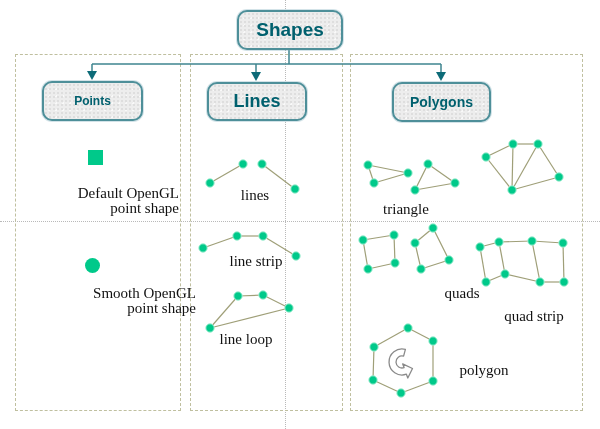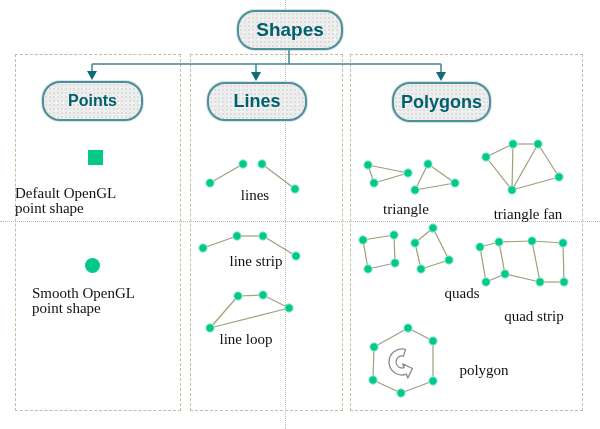--- a/index.html
+++ b/index.html
@@ -11,36 +11,36 @@
   .guide-h{position:absolute;left:0;top:221px;width:600px;height:0;border-top:1px dotted #b9b9b9;}
 
   
   .section{position:absolute;border:1px dashed #bfbf9f;background:transparent;}
   #section-points{left:15px;top:54px;width:164px;height:355px;}
   #section-lines{left:190px;top:54px;width:151px;height:355px;}
   #section-polygons{left:350px;top:54px;width:231px;height:355px;}
 
   
   .node{position:absolute;display:flex;align-items:center;justify-content:center;
-        border:2px solid #4e8f99;border-radius:18px;
+        border:2px solid #4e8f99;border-radius:10px;
         background-color:#ededed;
         background-image:radial-gradient(#dedede 1px, transparent 1px),
                          radial-gradient(#f9f9f9 1px, transparent 1px);
         background-size:4px 4px,7px 7px;background-position:0 0,2px 3px;
         box-shadow:0 0 0 1px rgba(130,175,190,.35);
         color:#00606e;font-weight:bold;}
   #node-shapes{left:237px;top:10px;width:102px;height:36px;font-size:19px;}
-  #node-points{left:42px;top:81px;width:97px;height:36px;font-size:16px;}
+  #node-points{left:42px;top:81px;width:97px;height:36px;font-size:12px;}
   #node-lines{left:207px;top:82px;width:96px;height:35px;font-size:18px;}
-  #node-polygons{left:392px;top:82px;width:95px;height:36px;font-size:18px;}
+  #node-polygons{left:392px;top:82px;width:95px;height:36px;font-size:14px;}
 
   
   .fig-label{position:absolute;transform:translateX(-50%);white-space:nowrap;
              font-family:"Liberation Serif",serif;font-size:15px;color:#111;}
-  .point-label{position:absolute;text-align:left;white-space:pre-line;
+  .point-label{position:absolute;text-align:right;white-space:pre-line;
                font-family:"Liberation Serif",serif;font-size:15px;line-height:15px;color:#111;}
 
   
   .marker-square{position:absolute;left:88px;top:150px;width:15px;height:15px;background:#00c98a;}
   .marker-circle{position:absolute;left:85px;top:258px;width:15px;height:15px;border-radius:50%;background:#00c98a;}
 
   svg.overlay{position:absolute;left:0;top:0;width:600px;height:429px;pointer-events:none;}
   .connector{stroke:#3e858f;stroke-width:1.5;fill:none;}
   .arrowhead{fill:#0d6b78;stroke:none;}
   .rot-arrow{fill:#ffffff;stroke:#8a8a8a;stroke-width:1.3;stroke-linejoin:round;}
@@ -188,18 +188,17 @@
       <circle cx="433" cy="381" r="4.2" fill="#00c98a" stroke="#a5efd4" stroke-width="1"></circle>
       <circle cx="401" cy="393" r="4.2" fill="#00c98a" stroke="#a5efd4" stroke-width="1"></circle>
       <circle cx="373" cy="380" r="4.2" fill="#00c98a" stroke="#a5efd4" stroke-width="1"></circle>
       <circle cx="374" cy="347" r="4.2" fill="#00c98a" stroke="#a5efd4" stroke-width="1"></circle>
     </svg>
 
   <div class="fig-label" style="left:255px;top:187px;">lines</div>
   <div class="fig-label" style="left:256px;top:253px;">line strip</div>
   <div class="fig-label" style="left:246px;top:331px;">line loop</div>
   <div class="fig-label" style="left:406px;top:201px;">triangle</div>
-  <div class="fig-label" style="left:528px;top:206px;">triangle fan</div>
   <div class="fig-label" style="left:414px;top:285px;margin-left:48px;">quads</div>
   <div class="fig-label" style="left:534px;top:308px;">quad strip</div>
   <div class="fig-label" style="left:484px;top:353px;margin-top:9px;">polygon</div>
 
 </div>
 
 </body></html>

